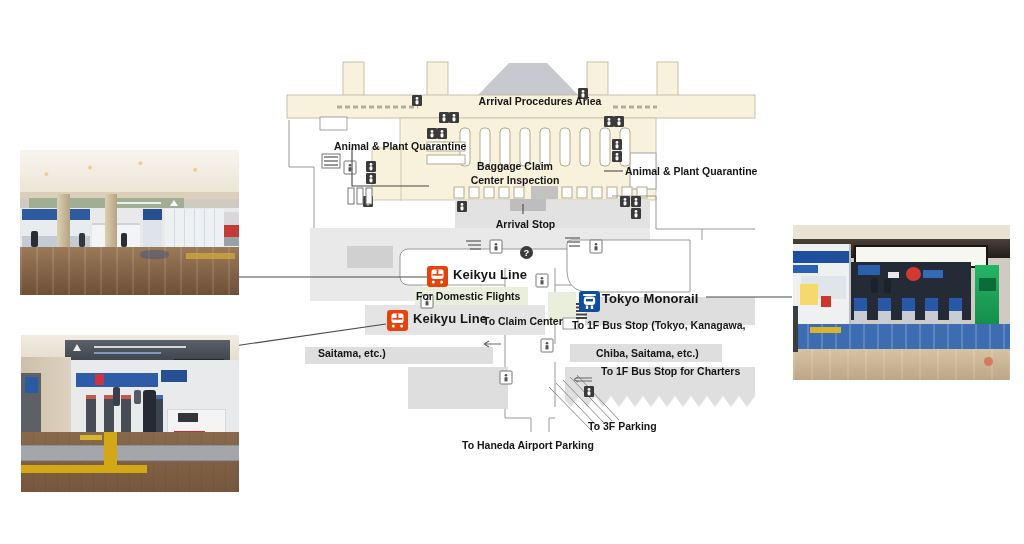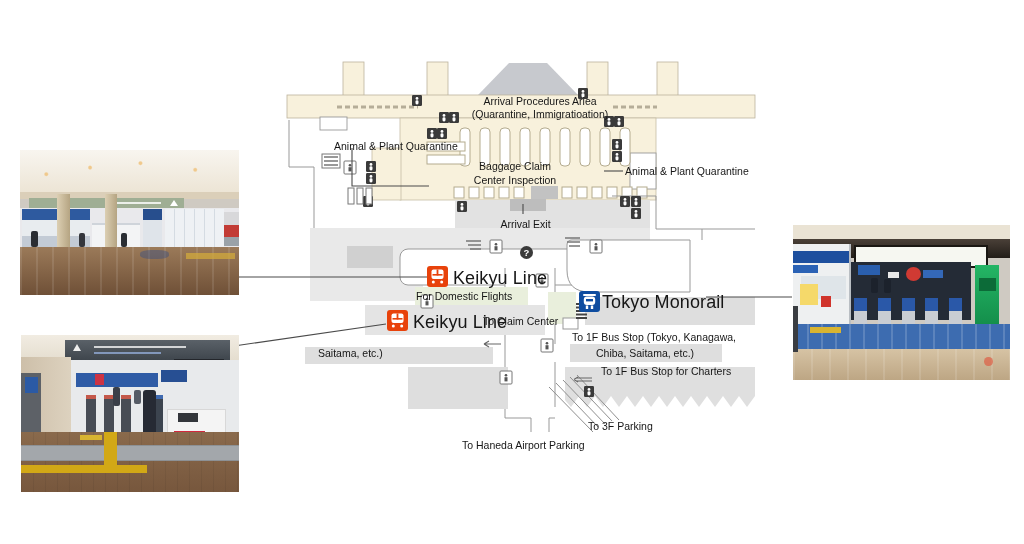--- a/index.html
+++ b/index.html
@@ -1,21 +1,21 @@
 <!DOCTYPE html>
 <html><head>
 <meta charset="utf-8">
 <style>
   html,body{margin:0;padding:0;background:#fff}
   .stage{position:relative;width:1024px;height:544px;background:#ffffff;overflow:hidden;
          font-family:"Liberation Sans",sans-serif}
   svg.mapsvg{position:absolute;left:0;top:0}
-  .lbl{position:absolute;font-weight:normal;font-size:10.5px;line-height:1.12;color:#161616;white-space:nowrap}
+  .lbl{position:absolute;font-weight:bold;font-size:10.5px;line-height:1.12;color:#161616;white-space:nowrap}
   .ctr{text-align:center}
-  .big{font-size:18px;letter-spacing:.1px}
+  .big{font-size:13px;letter-spacing:.1px}
   .ticon{position:absolute;width:21px;height:21px}
   .info-dot{position:absolute;width:13px;height:13px;border-radius:50%;background:#3a3a3a;color:#fff;
             font-weight:bold;font-size:9.5px;text-align:center;line-height:13px}
   .photo{position:absolute;overflow:hidden;background:#cfcac2}
   .ly{position:absolute}
 </style>
 </head>
 <body>
 
 <div class="stage">
@@ -191,26 +191,25 @@
       <line x1="239" y1="277" x2="427" y2="277"></line>
       <line x1="234" y1="346" x2="386" y2="324"></line>
       <line x1="706" y1="297" x2="792" y2="297"></line>
       <path d="M352,148 V186 H429"></path>
       <line x1="604" y1="171" x2="623" y2="171"></line>
       <line x1="523" y1="204" x2="523" y2="214"></line>
     </g>
   </svg>
 
   <div class="lbl ctr" style="left:445px;top:96px;width:190px">Arrival Procedures Ariea</div>
-  <div class="lbl ctr" style="left:445px;top:109px;width:190px">(Quarantine, Immigratioation)</div>
   <div class="lbl" style="left:334px;top:141px">Animal &amp; Plant Quarantine</div>
   <div class="lbl ctr" style="left:440px;top:161px;width:150px">Baggage Claim</div>
   <div class="lbl ctr" style="left:440px;top:175px;width:150px">Center Inspection</div>
   <div class="lbl" style="left:625px;top:166px">Animal &amp; Plant Quarantine</div>
-  <div class="lbl ctr" style="left:478px;top:219px;width:95px">Arrival Exit</div>
+  <div class="lbl ctr" style="left:478px;top:219px;width:95px">Arrival Stop</div>
 
   <div class="ticon" style="left:427px;top:266px">
     <svg width="21" height="21" viewBox="0 0 21 21">
         <rect width="21" height="21" rx="3" fill="#e8420b"></rect>
         <rect x="4.5" y="3.5" width="12" height="9.5" rx="2" fill="#fff"></rect>
         <rect x="9.6" y="3.5" width="1.8" height="6" fill="#e8420b"></rect>
         <rect x="5.5" y="8" width="10" height="1.6" fill="#e8420b"></rect>
         <circle cx="6.3" cy="16" r="1.5" fill="#fff"></circle>
         <circle cx="14.7" cy="16" r="1.5" fill="#fff"></circle>
       </svg>
@@ -237,21 +236,21 @@
         <rect x="4" y="3" width="13" height="2" rx="1" fill="#fff"></rect>
         <rect x="4.8" y="5.5" width="11.4" height="8.5" rx="3" fill="#fff"></rect>
         <rect x="7" y="8" width="7" height="2.4" fill="#0f4da0"></rect>
         <rect x="6.8" y="14.5" width="2.4" height="3.5" fill="#fff"></rect>
         <rect x="11.8" y="14.5" width="2.4" height="3.5" fill="#fff"></rect>
       </svg>
   </div>
   <div class="lbl big" style="left:602px;top:292px">Tokyo Monorail</div>
 
   <div class="lbl" style="left:318px;top:348px">Saitama, etc.)</div>
-  <div class="lbl" style="left:572px;top:332px">To 1F Bus Stop (Tokyo, Kanagawa,</div>
+  <div class="lbl" style="left:572px;top:320px">To 1F Bus Stop (Tokyo, Kanagawa,</div>
   <div class="lbl" style="left:596px;top:348px">Chiba, Saitama, etc.)</div>
   <div class="lbl" style="left:601px;top:366px">To 1F Bus Stop for Charters</div>
   <div class="lbl" style="left:588px;top:421px">To 3F Parking</div>
   <div class="lbl" style="left:462px;top:440px">To Haneda Airport Parking</div>
 
   <div class="info-dot" style="left:520px;top:246px">?</div>
 
   <div class="photo" style="left:20px;top:150px;width:219px;height:145px">
     <div class="ly" style="left:0;top:0;width:100%;height:30%;background:linear-gradient(180deg,#f8f5ef,#eee7da);
          background-image:radial-gradient(circle at 12% 55%,#f0c98c 1.2px,transparent 2.5px),radial-gradient(circle at 32% 40%,#f0c98c 1.2px,transparent 2.5px),radial-gradient(circle at 55% 30%,#f0c98c 1.2px,transparent 2.5px),radial-gradient(circle at 80% 45%,#f0c98c 1.2px,transparent 2.5px),linear-gradient(180deg,#f8f5ef,#ece4d4)"></div>

